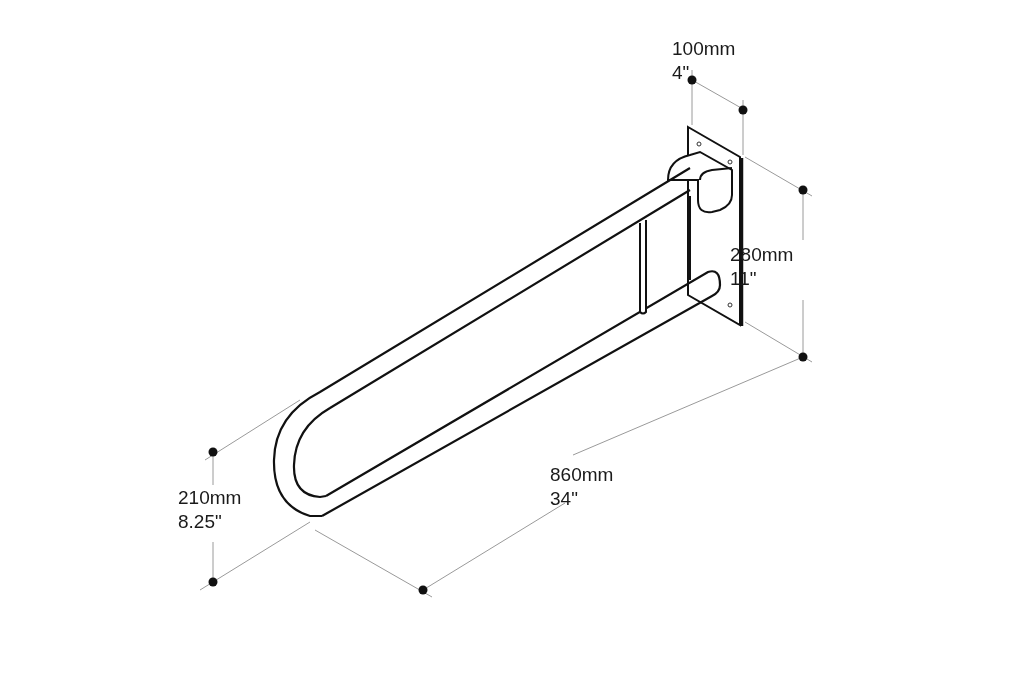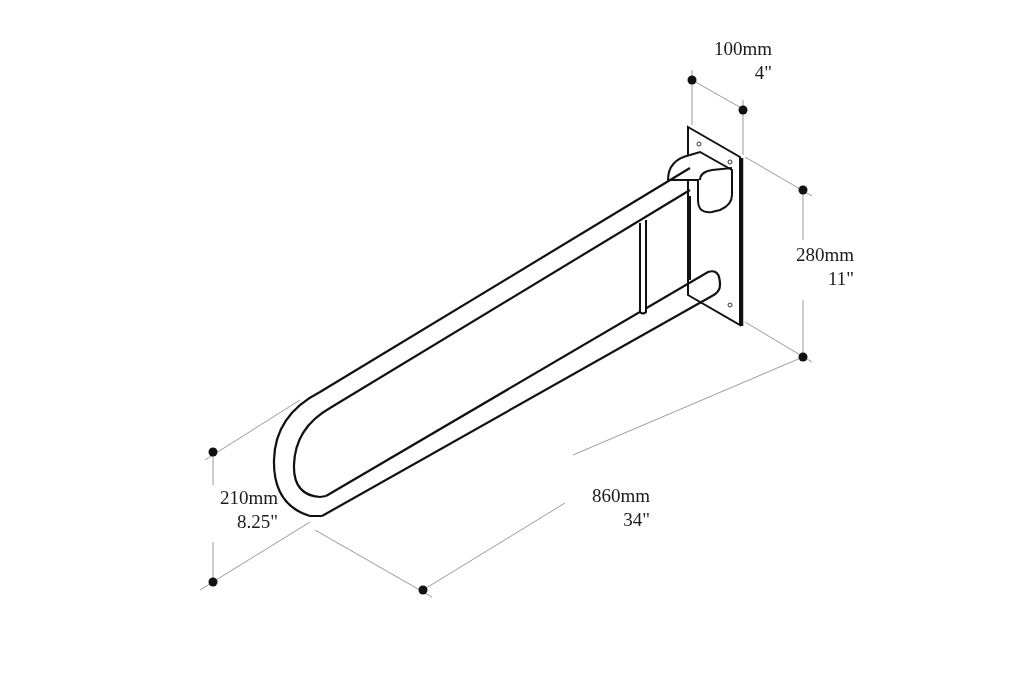--- a/index.html
+++ b/index.html
@@ -1,18 +1,18 @@
 <!DOCTYPE html>
 <html><head>
 <meta charset="utf-8">
 <style>
   html, body { margin:0; padding:0; background:#ffffff; }
   body { width:1024px; height:676px; position:relative; overflow:hidden; font-family:"Liberation Sans", sans-serif; }
   svg { position:absolute; left:0; top:0; }
-  .lbl { position:absolute; text-align:right; color:#1a1a1a; font-size:19px; line-height:24px;font-family:Liberation Serif, serif; }
+  .lbl { position:absolute; text-align:left; color:#1a1a1a; font-size:19px; line-height:24px; }
 </style>
 </head>
 <body>
 
 <svg width="1024" height="676" viewBox="0 0 1024 676">
 
   <g stroke="#9a9a9a" stroke-width="1" fill="none">
 
     <line x1="692" y1="80" x2="743" y2="109"></line>
     <line x1="692" y1="70" x2="692" y2="125"></line>
@@ -73,26 +73,26 @@
     <path d="M640,223 L640,312 Q643,315 646,312 L646,220"></path>
     <line x1="690" y1="196" x2="690" y2="280"></line>
   </g>
 </svg>
 
 <div class="lbl" style="left:672px;top:37px;width:100px;">
   <div>100mm</div>
   <div>4"</div>
 </div>
 
-<div class="lbl" style="left:754px;top:243px;width:100px;">
+<div class="lbl" style="left:730px;top:243px;width:100px;">
   <div>280mm</div>
   <div>11"</div>
 </div>
 
-<div class="lbl" style="left:550px;top:484px;width:100px;">
+<div class="lbl" style="left:550px;top:463px;width:100px;">
   <div>860mm</div>
   <div>34"</div>
 </div>
 
 <div class="lbl" style="left:178px;top:486px;width:100px;">
   <div>210mm</div>
   <div>8.25"</div>
 </div>
 
 </body></html>

